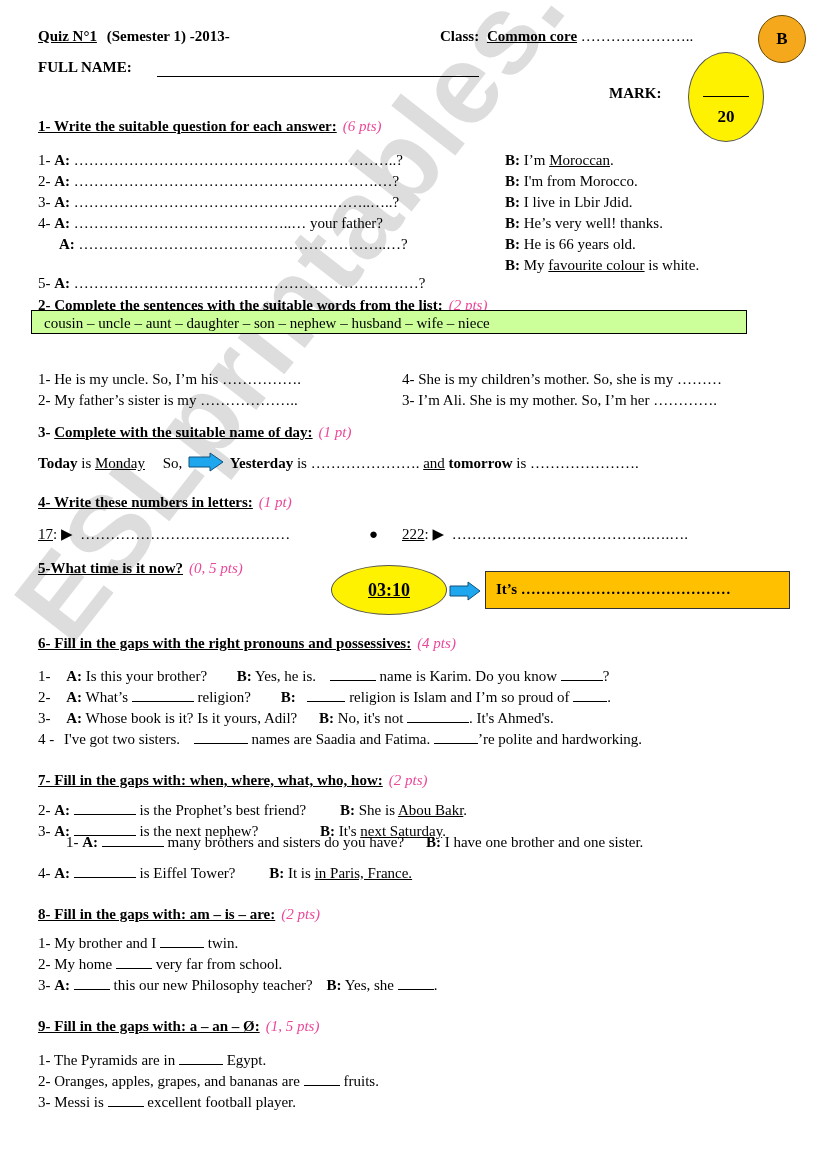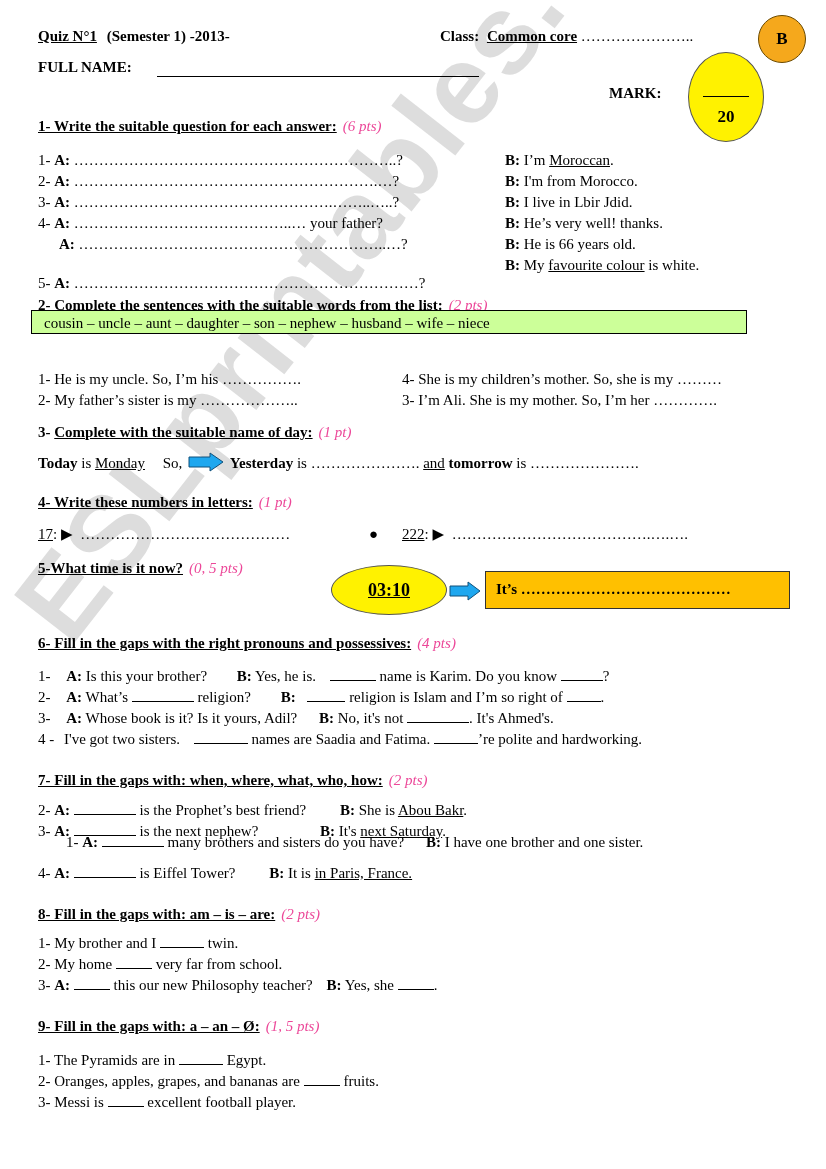--- a/index.html
+++ b/index.html
@@ -153,21 +153,21 @@
 </div>
 <div class="line" style="left:38px; top:666px;">
   <span>1-</span>
   <b style="margin-left:12px;">A:</b><span> Is this your brother?</span>
   <b style="margin-left:26px;">B:</b><span> Yes, he is.</span>
   <span class="gap" style="width:46px; margin-left:10px;"></span><span> name is Karim. Do you know </span><span class="gap" style="width:42px;"></span><span>?</span>
 </div>
 <div class="line" style="left:38px; top:687px;">
   <span>2-</span>
   <b style="margin-left:12px;">A:</b><span> What’s </span><span class="gap" style="width:62px;"></span><span> religion?</span>
-  <b style="margin-left:26px;">B:</b> <span class="gap" style="width:38px; margin-left:8px;"></span><span> religion is Islam and I’m so right of </span><span class="gap" style="width:34px;"></span><span>.</span>
+  <b style="margin-left:26px;">B:</b> <span class="gap" style="width:38px; margin-left:8px;"></span><span> religion is Islam and I’m so proud of </span><span class="gap" style="width:34px;"></span><span>.</span>
 </div>
 <div class="line" style="left:38px; top:708px;">
   <span>3-</span>
   <b style="margin-left:12px;">A:</b><span> Whose book is it? Is it yours, Adil?</span>
   <b style="margin-left:18px;">B:</b><span> No, it's not </span><span class="gap" style="width:62px;"></span><span>. It's Ahmed's.</span>
 </div>
 <div class="line" style="left:38px; top:729px;">
   <span>4 -</span>
   <span style="margin-left:6px;">I've got two sisters.</span>
   <span class="gap" style="width:54px; margin-left:10px;"></span><span> names are Saadia and Fatima. </span><span class="gap" style="width:44px;"></span><span>’re polite and hardworking.</span>

